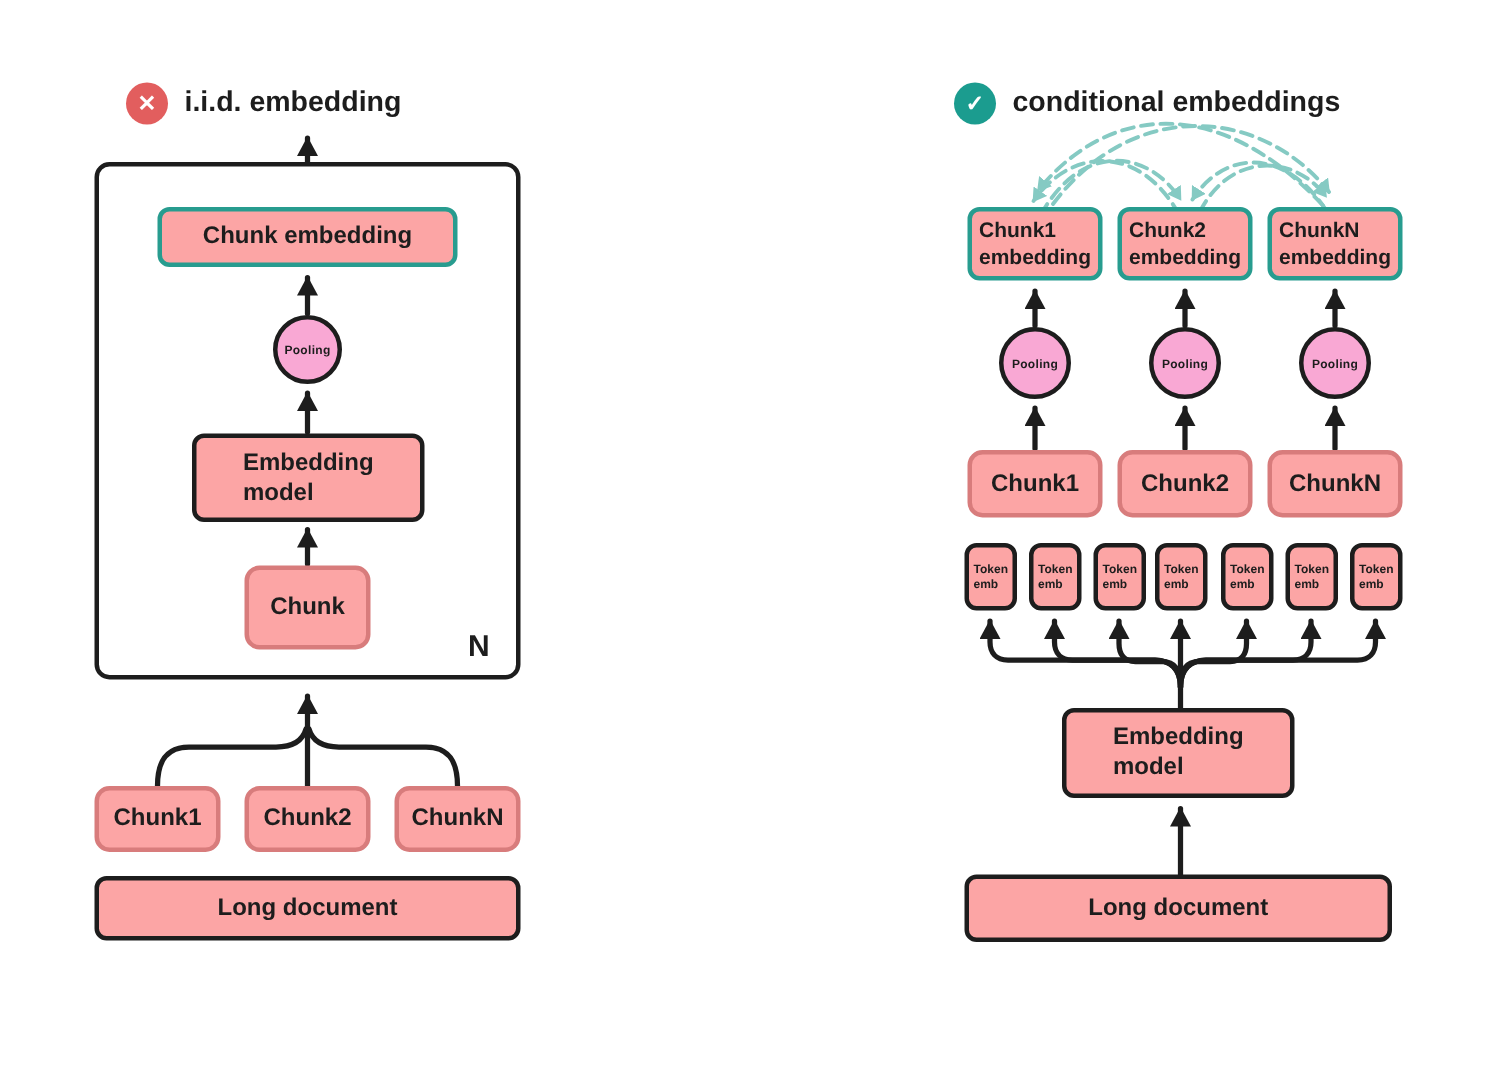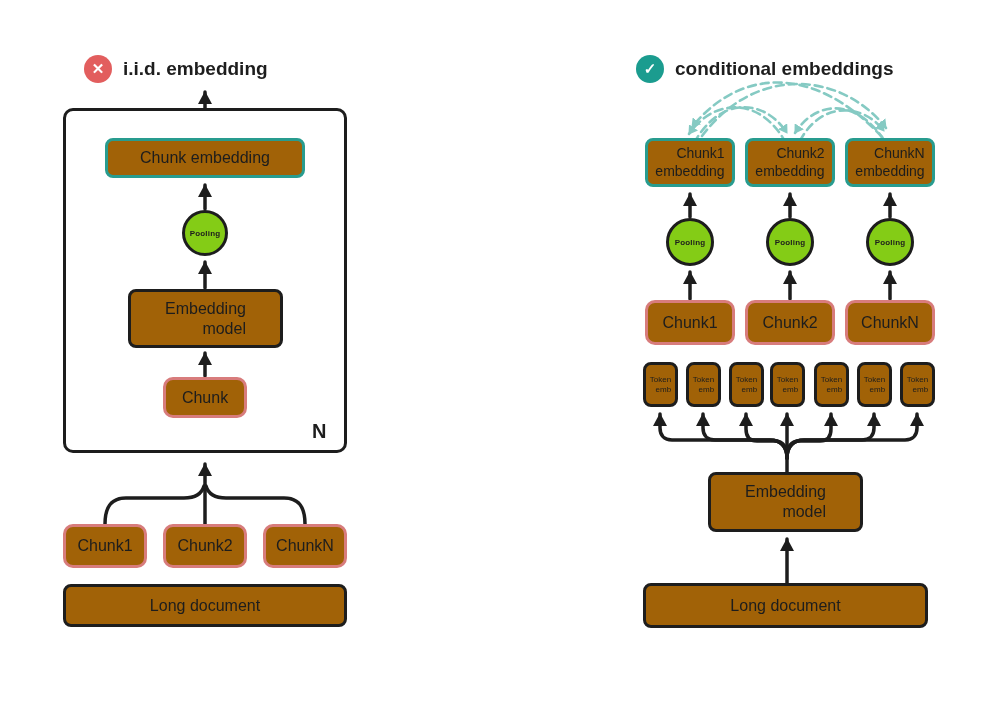--- a/index.html
+++ b/index.html
@@ -1,27 +1,27 @@
 <!DOCTYPE html>
 <html><head>
 <meta charset="utf-8">
 <style>
   html,body{margin:0;padding:0;background:#ffffff;}
   .canvas{position:relative;width:1000px;height:727px;background:#fff;overflow:hidden;
           font-family:"Liberation Sans",sans-serif;color:#1d1d1d;}
   .wires{position:absolute;left:0;top:0;z-index:1;}
-  .box{position:absolute;z-index:2;background:#a16207;box-sizing:border-box;
-       display:flex;align-items:center;justify-content:center;text-align:right;
-       white-space:pre-line;color:#1d1d1d;border-radius:8px;line-height:1.25;}
+  .box{position:absolute;z-index:2;background:#fca5a5;box-sizing:border-box;
+       display:flex;align-items:center;justify-content:center;text-align:left;
+       white-space:pre-line;color:#1d1d1d;border-radius:8px;line-height:1.25;font-weight:bold;}
   .b-black{border:3px solid #1d1d1d;}
   .b-teal{border:3px solid #289c8f;}
   .b-red{border:3px solid #d87c7c;border-radius:10px;}
   .bigbox{position:absolute;z-index:2;border:3.5px solid #1d1d1d;border-radius:10px;
           background:transparent;box-sizing:border-box;}
-  .circle{position:absolute;z-index:2;background:#84cc16;border:3.5px solid #1d1d1d;border-radius:50%;
+  .circle{position:absolute;z-index:2;background:#f9a8d4;border:3.5px solid #1d1d1d;border-radius:50%;
           box-sizing:border-box;display:flex;align-items:center;justify-content:center;
           font-weight:bold;font-size:8px;letter-spacing:.2px;}
   .title{position:absolute;z-index:2;display:flex;align-items:center;gap:11px;height:28px;
          font-weight:bold;font-size:19px;}
   .badge{width:28px;height:28px;border-radius:50%;color:#fff;display:flex;align-items:center;
          justify-content:center;font-size:15px;font-weight:bold;flex:0 0 auto;}
   .badge-red{background:#e25e5e;}
   .badge-teal{background:#1b9c8f;}
   .nlabel{position:absolute;z-index:2;font-weight:bold;font-size:20px;}
   .caption-wrap{position:absolute;z-index:2;text-align:center;}
@@ -92,21 +92,21 @@
 
   <div class="bigbox" style="left:63px;top:108px;width:284px;height:345px;"></div>
 
   <div class="box b-teal fs16" style="left:105px;top:138px;width:200px;height:40px;">Chunk embedding</div>
 
   <div class="circle" style="left:182px;top:210px;width:46px;height:46px;">Pooling</div>
 
   <div class="box b-black fs16" style="left:128px;top:289px;width:155px;height:59px;">Embedding
 model</div>
 
-  <div class="box b-red fs16" style="left:163px;top:377px;width:84px;height:41px;">Chunk</div>
+  <div class="box b-red fs16" style="left:163px;top:377px;width:84px;height:56px;">Chunk</div>
 
   <div class="nlabel" style="left:312px;top:420px;">N</div>
 
   <div class="box b-red fs16" style="left:63px;top:524px;width:84px;height:44px;">Chunk1</div>
   <div class="box b-red fs16" style="left:163px;top:524px;width:84px;height:44px;">Chunk2</div>
   <div class="box b-red fs16" style="left:263px;top:524px;width:84px;height:44px;">ChunkN</div>
 
   <div class="box b-black fs16" style="left:63px;top:584px;width:284px;height:43px;">Long document</div>
 
 

